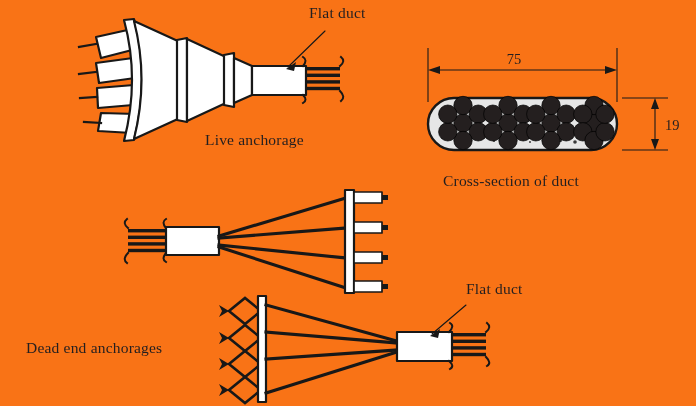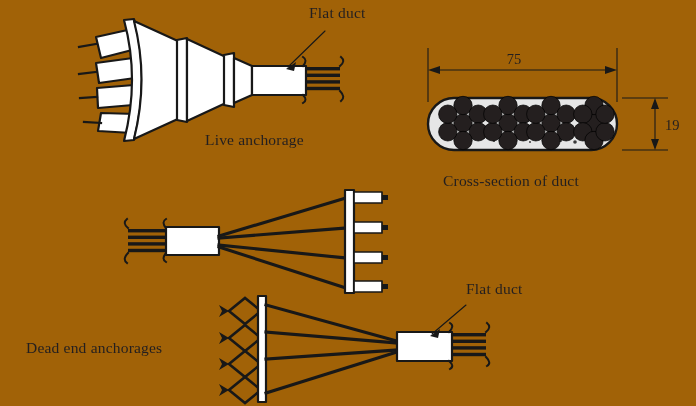--- a/index.html
+++ b/index.html
@@ -12,21 +12,21 @@
     width: 696px;
     height: 406px;
     overflow: hidden;
     font-family: "Liberation Serif", "DejaVu Serif", serif;
     color: #1a1a1a;
   }
   #figure-root {
     position: relative;
     width: 696px;
     height: 406px;
-    background: #a16207;
+    background: #f97316;
   }
   #figure-svg {
     position: absolute;
     left: 0;
     top: 0;
     width: 696px;
     height: 406px;
     display: block;
   }
   .dgm-label {

